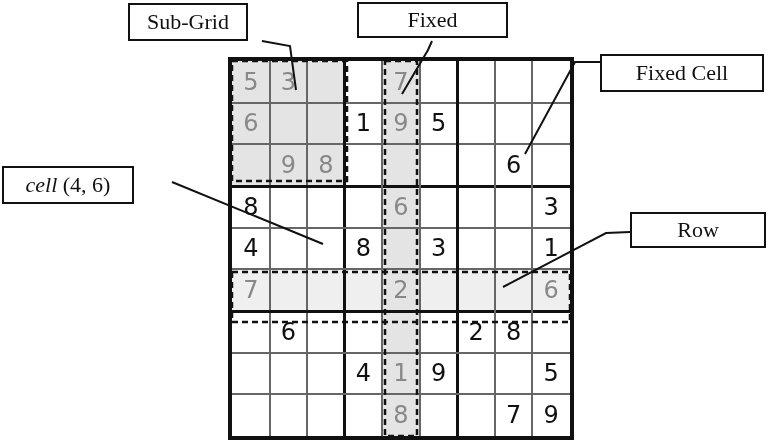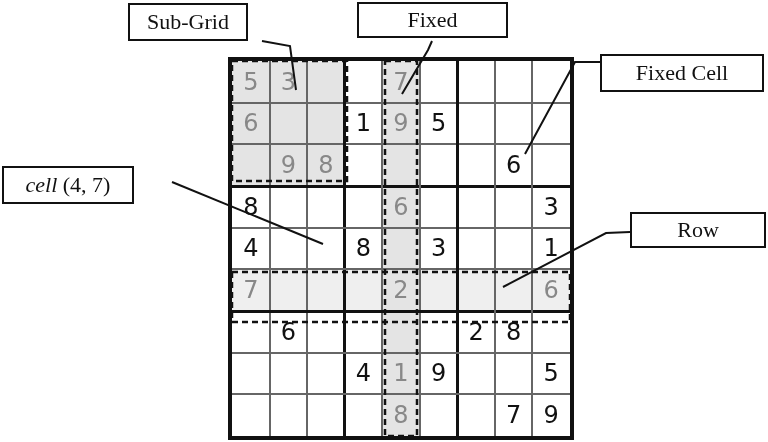--- a/index.html
+++ b/index.html
@@ -132,17 +132,17 @@
     <span>Sub-Grid</span>
   </div>
 <div class="callout" style="left:357px;top:2px;width:151px;height:36px;">
     <span>Fixed</span>
   </div>
 <div class="callout" style="left:600px;top:54px;width:164px;height:38px;">
     <span>Fixed Cell</span>
   </div>
 <div class="callout" style="left:2px;top:166px;width:132px;height:38px;">
     <i>cell</i>
-    <span style="white-space:pre"> (4, 7)</span>
+    <span style="white-space:pre"> (4, 6)</span>
   </div>
 <div class="callout" style="left:630px;top:212px;width:136px;height:36px;">
     <span>Row</span>
   </div>
 
 </body></html>

